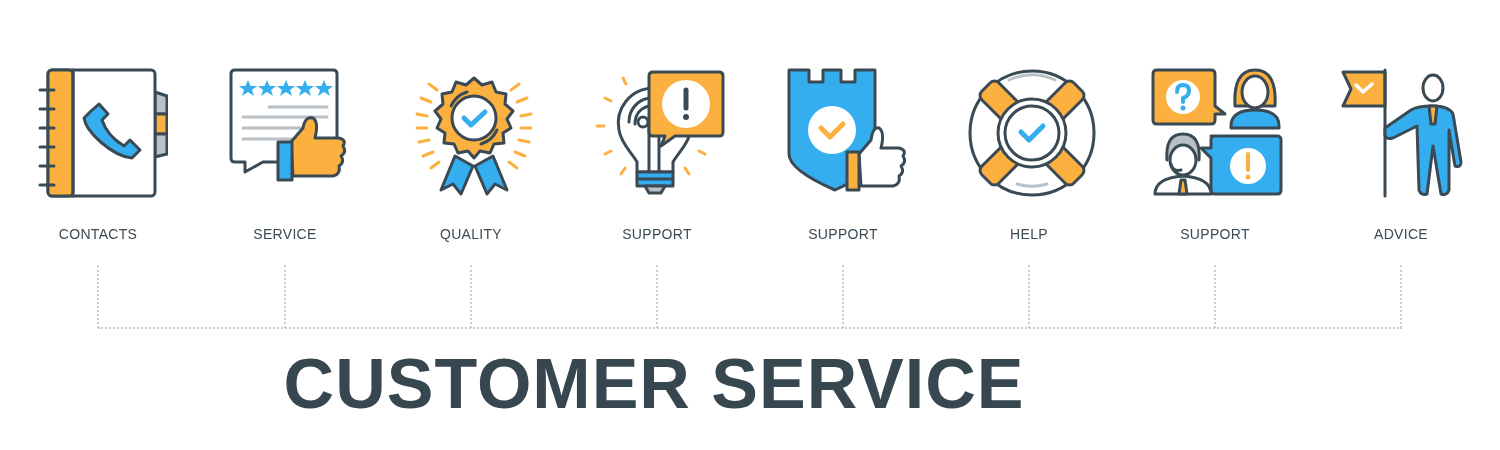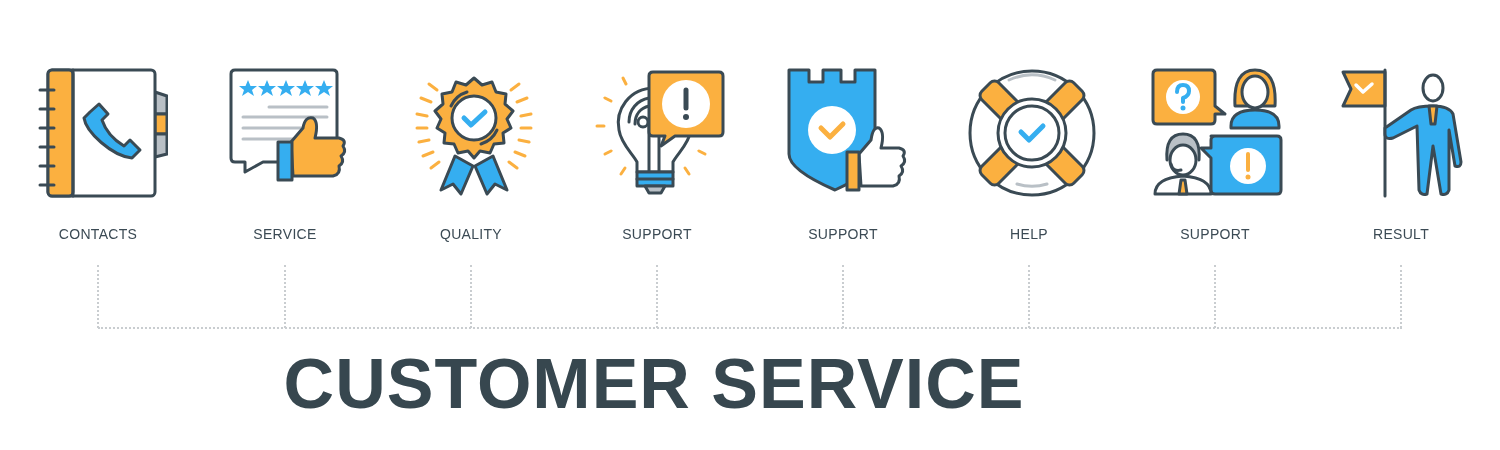--- a/index.html
+++ b/index.html
@@ -182,21 +182,21 @@
   <div class="icon">
     <svg viewBox="0 0 134 134" fill="none" stroke="#3a4a54" stroke-width="3" stroke-linejoin="round" stroke-linecap="round">
       <path d="M6 6 H48 V40 H6 L14 23 Z" fill="#fbb040"></path>
       <path d="M19 19 L26 26 L35 18" stroke="#ffffff" stroke-width="3.5"></path>
       <line x1="48" y1="4" x2="48" y2="130"></line>
       <path d="M48 62 L74 44 Q80 40 96 40 Q112 40 116 48 L124 96 Q124 102 118 100 L112 64 L112 124 Q110 130 104 128 L96 80 L90 128 Q84 130 82 124 L80 60 L56 72 Q48 74 48 68 Z" fill="#35aef0"></path>
       <ellipse cx="96" cy="22" rx="10" ry="13" fill="#ffffff"></ellipse>
       <path d="M92 40 L100 40 L98 58 L94 58 Z" fill="#fbb040"></path>
     </svg>
   </div>
-  <div class="label">RESULT</div>
+  <div class="label">ADVICE</div>
 </div>
 
 <div class="vline" style="left:97px"></div>
 <div class="vline" style="left:284px"></div>
 <div class="vline" style="left:470px"></div>
 <div class="vline" style="left:656px"></div>
 <div class="vline" style="left:842px"></div>
 <div class="vline" style="left:1028px"></div>
 <div class="vline" style="left:1214px"></div>
 <div class="vline" style="left:1400px"></div>

